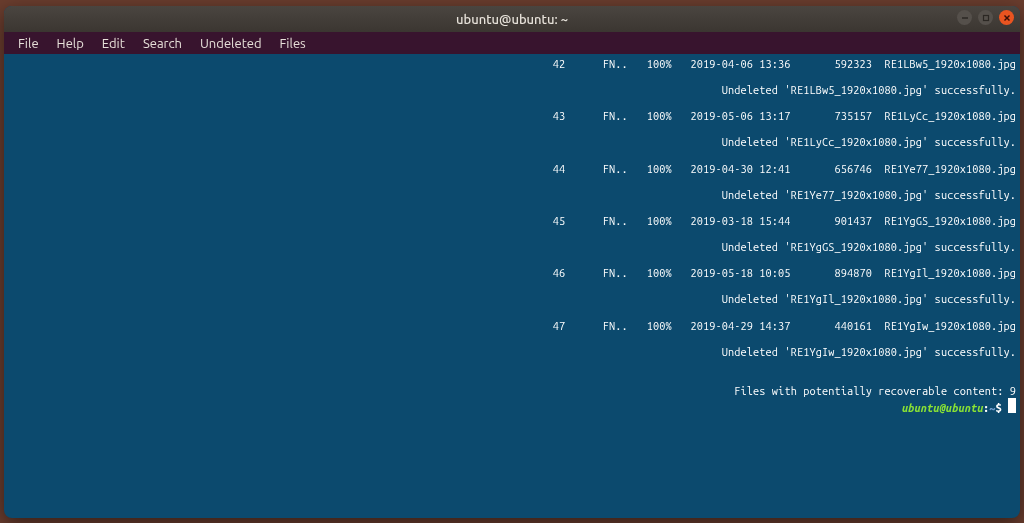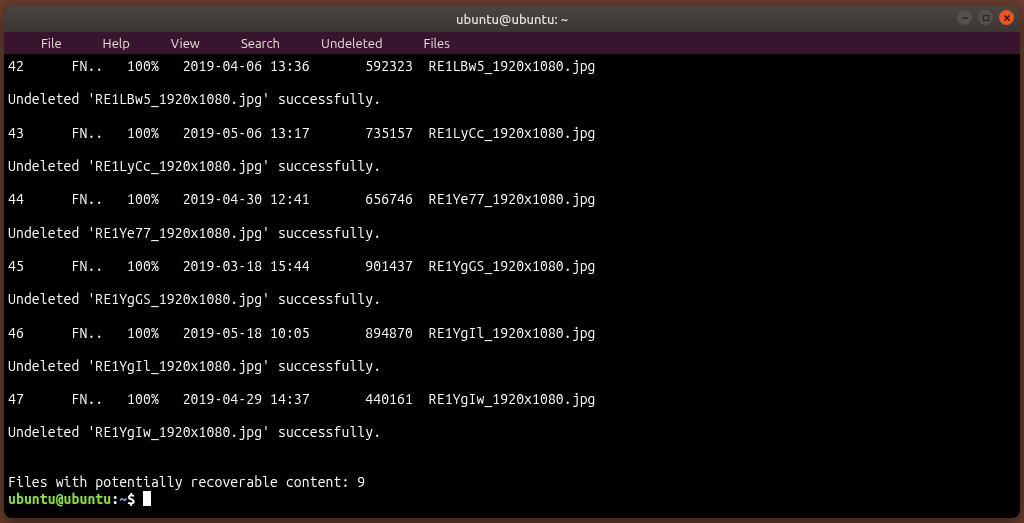--- a/index.html
+++ b/index.html
@@ -10,21 +10,21 @@
     width: 1024px;
     height: 523px;
     overflow: hidden;
   }
   .window {
     position: absolute;
     left: 4px;
     top: 6px;
     width: 1016px;
     height: 512px;
-    background: #000000;
+    background: #0c4a6e;
     border-radius: 8px;
     box-shadow: 0 6px 20px rgba(0,0,0,0.5);
     display: flex;
     flex-direction: column;
     overflow: hidden;
   }
   .titlebar {
     height: 26px;
     background: linear-gradient(#4a4540, #3b3631);
     display: flex;
@@ -60,33 +60,33 @@
     align-items: center;
     gap: 2px;
     padding: 0 6px;
     color: #e7e0d9;
     font-family: Ubuntu, sans-serif;
     font-size: 13px;
   }
   .menu-item {
     padding: 1px 8px;
     cursor: pointer;
-    margin-left: 23px;
   }
   .terminal-body {
     flex: 1;
-    padding: 4px 4px 4px 4px;
+    padding: 4px 4px 4px 16px;
     color: #ffffff;
-    font-size: 14px;
+    font-size: 11px;
     line-height: 1.19;
     white-space: pre;
     overflow: hidden;
     letter-spacing: 0.1px;
+    text-align: right;
   }
-  .prompt-user { color: #8ae234; font-weight: bold; }
+  .prompt-user { color: #8ae234; font-weight: bold; font-style: italic; }
   .prompt-colon { color: #ffffff; font-weight: bold;}
   .prompt-path { color: #739fcf; font-weight: bold;}
   .cursor {
     display:inline-block;
     width: 8px;
     height: 15px;
     background:#ffffff;
     vertical-align: text-bottom;
     margin-bottom:1px;
   }
@@ -112,21 +112,21 @@
           <svg width="8" height="8" viewBox="0 0 8 8">
             <line x1="1.5" y1="1.5" x2="6.5" y2="6.5" stroke="#3b0f07" stroke-width="1.5"></line>
             <line x1="6.5" y1="1.5" x2="1.5" y2="6.5" stroke="#3b0f07" stroke-width="1.5"></line>
           </svg>
         </div>
     </div>
   </div>
   <div class="menubar">
     <span class="menu-item">File</span>
     <span class="menu-item">Help</span>
-    <span class="menu-item">View</span>
+    <span class="menu-item">Edit</span>
     <span class="menu-item">Search</span>
     <span class="menu-item">Undeleted</span>
     <span class="menu-item">Files</span>
   </div>
   <div class="terminal-body" id="term">42      FN..   100%   2019-04-06 13:36       592323  RE1LBw5_1920x1080.jpg
 
 Undeleted 'RE1LBw5_1920x1080.jpg' successfully.
 
 43      FN..   100%   2019-05-06 13:17       735157  RE1LyCc_1920x1080.jpg
 

